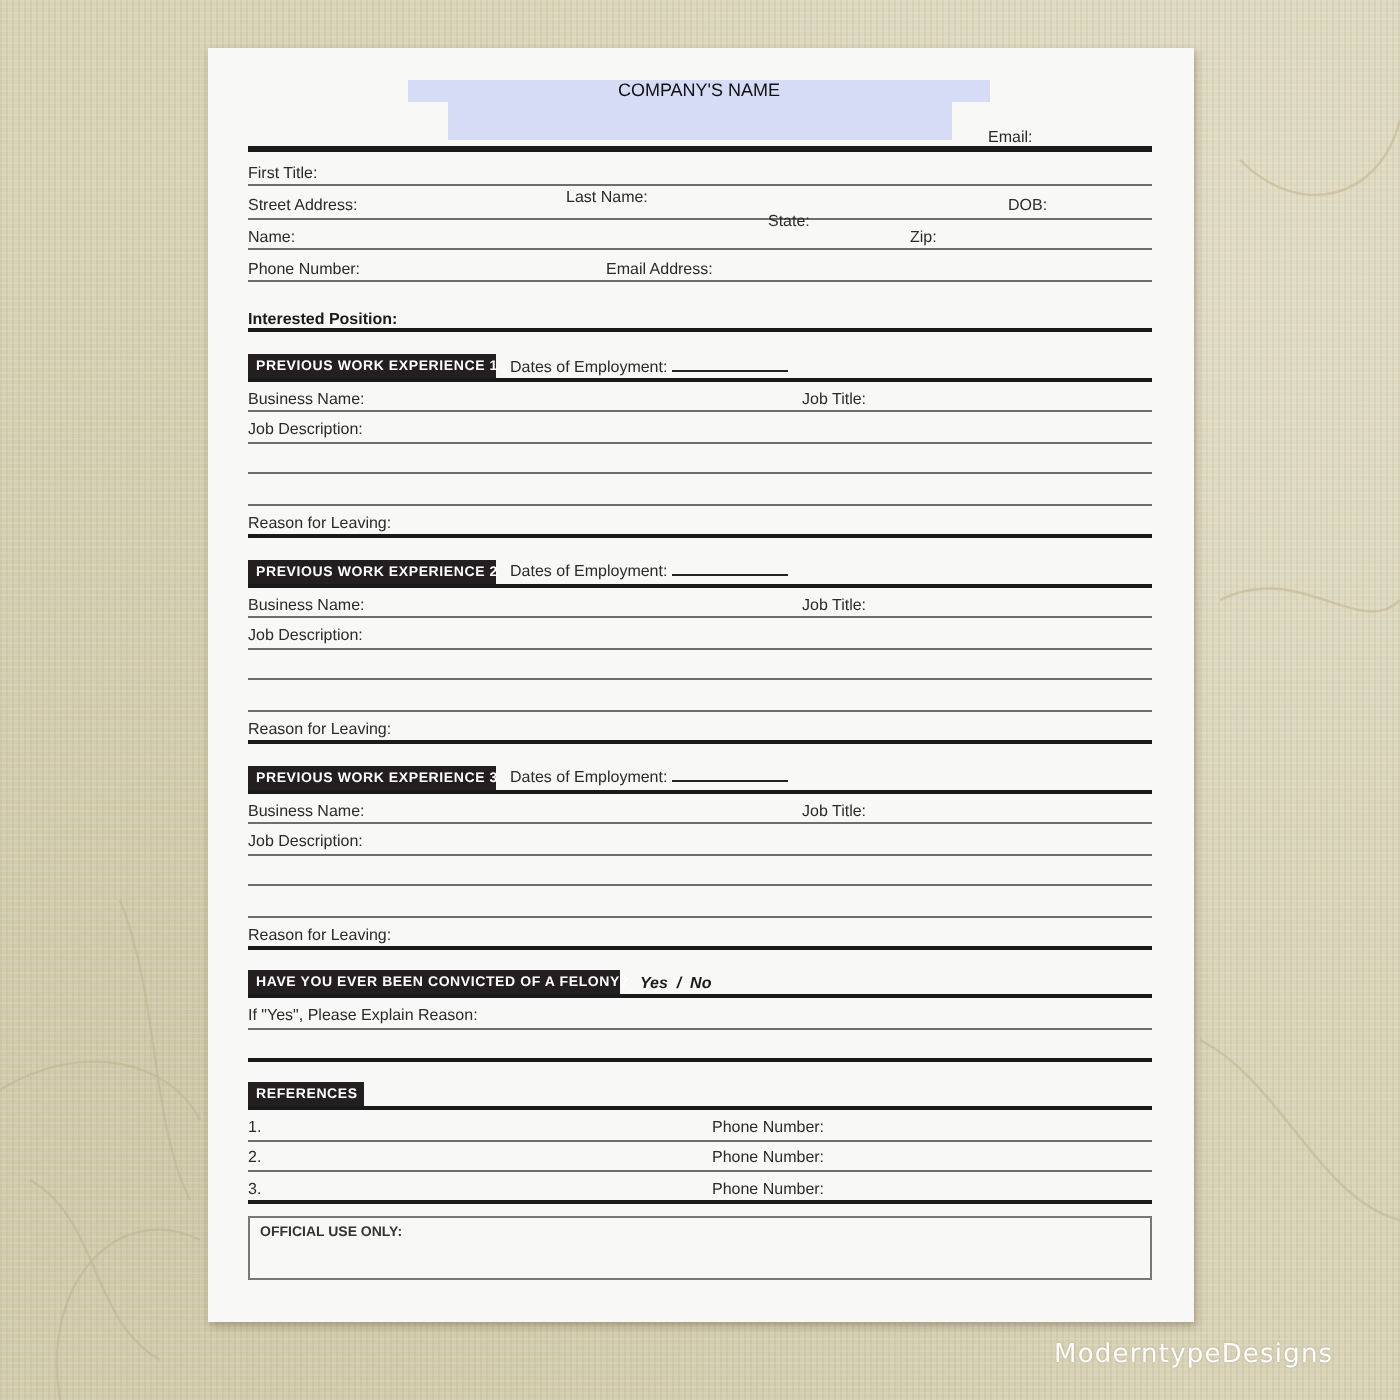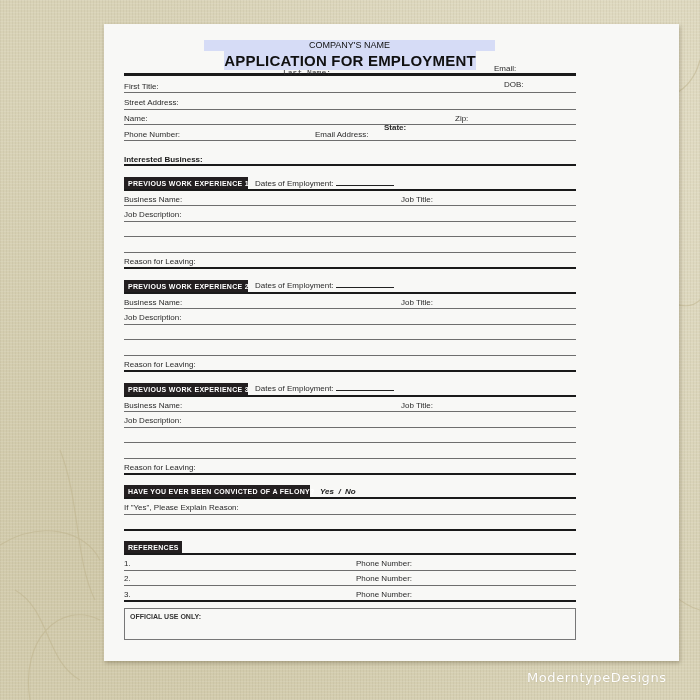--- a/index.html
+++ b/index.html
@@ -14,21 +14,21 @@
       radial-gradient(ellipse at 20% 80%, rgba(190,180,140,0.35), transparent 60%),
       radial-gradient(ellipse at 85% 20%, rgba(235,230,210,0.5), transparent 55%);
   }
   .flourish {
     position: absolute; left: 0; top: 0; width: 700px; height: 700px;
     pointer-events: none;
   }
   .page {
     position: absolute;
     left: 104px; top: 24px;
-    width: 575px; height: 637px;
+    width: 493px; height: 637px;
     background: #f8f8f6;
     box-shadow: 1px 2px 4px rgba(80,70,40,0.35);
     padding-left: 48px;
   }
   .abs { position: absolute; }
   .label { font-size: 8px; color: #2a2a2a; white-space: nowrap; }
   .bold-label { font-size: 8px; font-weight: bold; color: #1a1a1a; white-space: nowrap; }
   .hl-company {
     position: absolute; left: 100px; top: 16px; width: 291px; height: 11px;
     background: #d6dcf6;
@@ -86,42 +86,41 @@
     <path d="M620 80 C650 110, 690 100, 700 60"></path>
     <path d="M610 300 C650 280, 680 320, 700 300"></path>
   </g>
 </svg>
 
 <div class="page">
 
   <div class="hl-company"></div>
   <div class="hl-title"></div>
   <div class="company">COMPANY'S NAME</div>
-  <div class="title">APPLICATION FOR EMPLOYMENT</div>
   <div class="abs label" style="left:390px; top:40px;">Email:</div>
   <div class="rule-thick" style="top:49px;"></div>
 
   <div class="abs label" style="left:20px; top:58px;">First Title:</div>
-  <div class="abs label" style="left:179px; top:44px;font-family:Liberation Mono, monospace;">Last Name:</div>
-  <div class="abs label" style="left:400px; top:56px;">DOB:</div>
+  <div class="abs label" style="left:179px; top:70px;">Last Name:</div>
+  <div class="abs label" style="left:400px; top:74px;">DOB:</div>
   <div class="rule-thin" style="top:68px;"></div>
 
   <div class="abs label" style="left:20px; top:74px;">Street Address:</div>
   <div class="rule-thin" style="top:85px;"></div>
 
   <div class="abs label" style="left:20px; top:90px;">Name:</div>
-  <div class="abs label" style="left:280px; top:99px;font-weight:bold;">State:</div>
+  <div class="abs label" style="left:280px; top:82px;">State:</div>
   <div class="abs label" style="left:351px; top:90px;">Zip:</div>
   <div class="rule-thin" style="top:100px;"></div>
 
   <div class="abs label" style="left:20px; top:106px;">Phone Number:</div>
-  <div class="abs label" style="left:211px; top:106px;">Email Address:</div>
+  <div class="abs label" style="left:199px; top:106px;">Email Address:</div>
   <div class="rule-thin" style="top:116px;"></div>
 
-  <div class="abs bold-label" style="left:20px; top:131px;">Interested Business:</div>
+  <div class="abs bold-label" style="left:20px; top:131px;">Interested Position:</div>
   <div class="rule-med" style="top:140px;"></div>
 
   <div class="tab" style="top:153px; width:124px;">PREVIOUS WORK EXPERIENCE 1</div>
   <div class="abs label" style="left:151px; top:155px;"><span>Dates of Employment:</span><span class="underline-blank"></span></div>
   <div class="rule-med" style="top:165px;"></div>
   <div class="abs label" style="left:20px; top:171px;">Business Name:</div>
   <div class="abs label" style="left:297px; top:171px;">Job Title:</div>
   <div class="rule-thin" style="top:181px;"></div>
   <div class="abs label" style="left:20px; top:186px;">Job Description:</div>
   <div class="rule-thin" style="top:197px;"></div>

